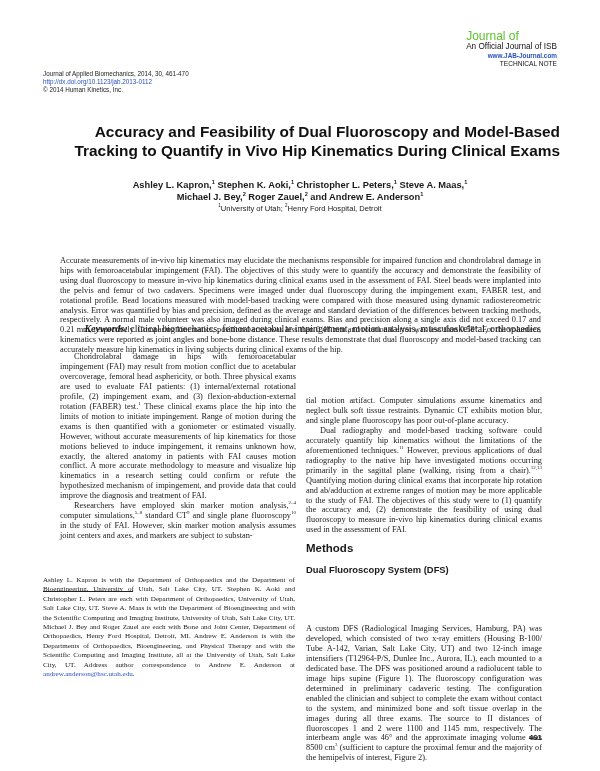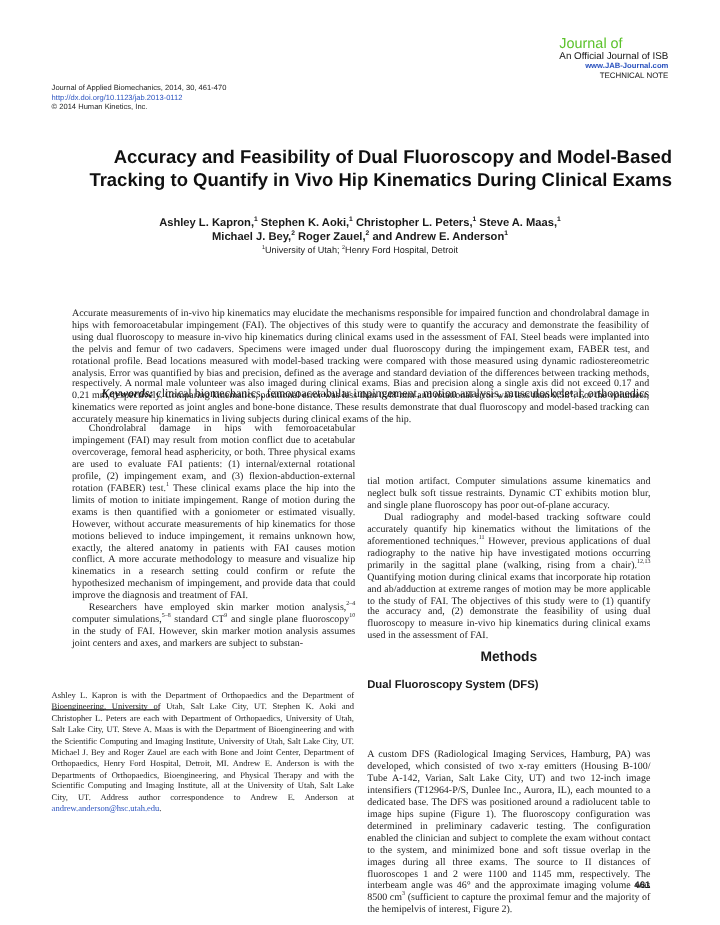--- a/index.html
+++ b/index.html
@@ -28,21 +28,21 @@
   .col { position:absolute; font-size:8.3px; line-height:9.95px; text-align:justify; }
   .col p { text-indent:14px; }
   .col p.noind { text-indent:0;margin-top:44px; }
   .colL { left:60px; width:236px; top:352px; }
   .colR { left:306px; width:236px; top:352px; }
 
   .fnrule { position:absolute; left:43px; top:591px; width:90px; border-top:1px solid #222; }
   .footnote { position:absolute; left:43px; width:252px; top:576px; font-size:7.1px; line-height:9.4px; text-align:justify; }
   .footnote .email { color:#2a52be; }
 
-  .h-methods { position:absolute; left:306px; width:236px; top:541px; text-align:center; font-family:"Liberation Sans", sans-serif; font-weight:bold; font-size:11.5px; line-height:14px; }
+  .h-methods { position:absolute; left:306px; width:236px; top:541px; text-align:left; font-family:"Liberation Sans", sans-serif; font-weight:bold; font-size:11.5px; line-height:14px; }
   .h-dfs { position:absolute; left:306px; top:564px; font-family:"Liberation Sans", sans-serif; font-weight:bold; font-size:9.4px; line-height:12px; }
   .colR2 { left:306px; width:236px; top:580px; }
 
   .pagenum { position:absolute; right:58px; top:733px; font-family:"Liberation Sans", sans-serif; font-weight:bold; font-size:8px; }
 </style>
 </head>
 <body>
 
 <div class="meta">
   <div>Journal of Applied Biomechanics, 2014, 30, 461-470</div>

